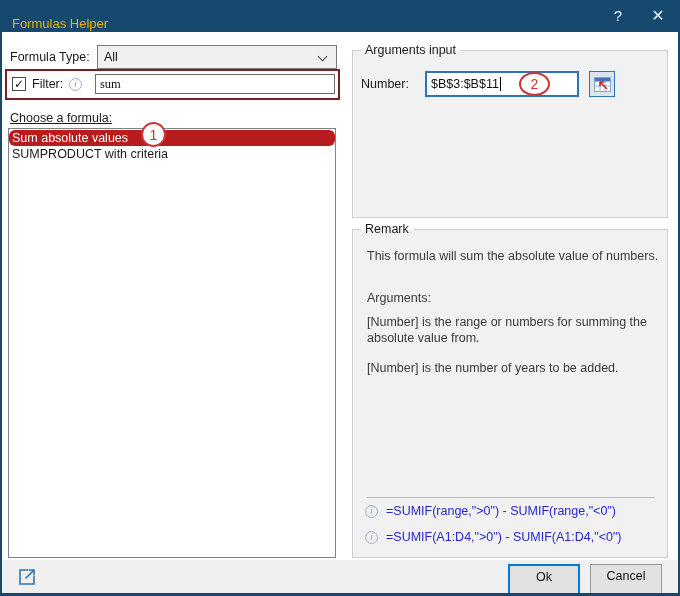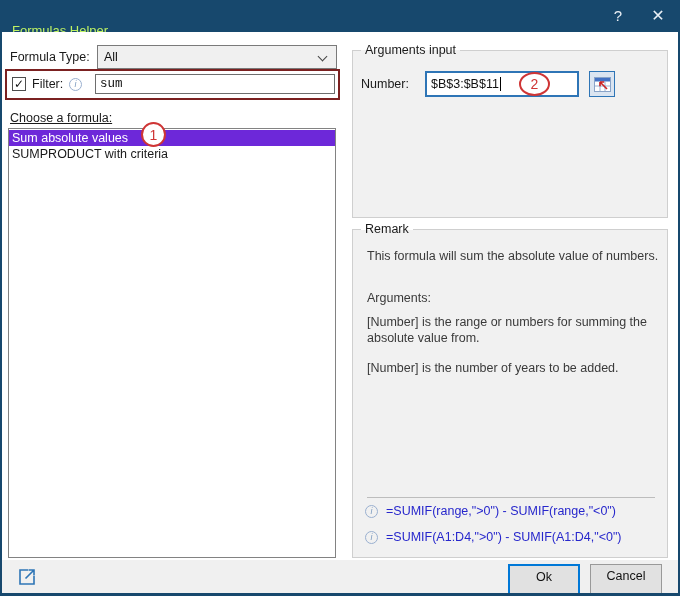--- a/index.html
+++ b/index.html
@@ -3,47 +3,47 @@
 <meta charset="utf-8">
 <style>
   * { margin:0; padding:0; box-sizing:border-box; }
   html,body { width:680px; height:596px; }
   body { font-family:"Liberation Sans","DejaVu Sans",sans-serif; background:#fff; }
 
   .dialog { position:relative; width:680px; height:596px; background:#17486d; overflow:hidden; }
 
   
   .titlebar { position:absolute; top:0; left:0; right:0; height:32px; background:#17486d; }
-  .title { position:absolute; left:12px; top:15px; line-height:32px; font-size:13px; color:#bef264; }
+  .title { position:absolute; left:12px; top:8px; line-height:32px; font-size:13px; color:#eab308; }
   .tb-btn { position:absolute; top:0; width:40px; height:32px; text-align:center; line-height:32px; color:#e9eff5; font-size:15px; cursor:default; }
   .tb-help { right:42px; }
   .tb-close { right:2px; font-size:16px; }
 
   
   .dlg-body { position:absolute; top:32px; left:2px; right:2px; bottom:3px; background:#ffffff; overflow:hidden;padding-left:48px; }
   .lbl { font-size:12.5px; color:#1a1a1a; }
 
   
   .ft-label { position:absolute; left:8px; top:13px; line-height:24px; }
   .combo { position:absolute; left:95px; top:13px; width:240px; height:24px; background:#f0f0f0; border:1px solid #7a7a7a; font-size:12.5px; line-height:22px; padding-left:6px; color:#111; }
   .combo .chev { position:absolute; right:10px; top:7px; width:7px; height:7px; border-right:1.5px solid #444; border-bottom:1.5px solid #444; transform:rotate(45deg); }
 
   
   .filter-box { position:absolute; left:3px; top:37px; width:335px; height:31px; border:2px solid #7b2121; }
   .checkbox { position:absolute; left:5px; top:6px; width:14px; height:14px; background:#fff; border:1px solid #4d4d4d; font-size:12px; line-height:12px; text-align:center; color:#111; }
   .filter-label { position:absolute; left:25px; top:0; line-height:27px; }
   .info-icon { width:13px; height:13px; border:1px solid #9ab0d0; border-radius:50%; color:#7e9cc0; font-size:9px; line-height:11px; text-align:center; font-style:italic; }
   .filter-info { position:absolute; left:62px; top:7px; }
-  .filter-input { position:absolute; left:88px; top:3px; width:240px; height:20px; border:1px solid #6e6e6e; font-size:12.5px; padding:0 4px; font-family:Liberation Mono, monospace; color:#111; background:#fff; }
+  .filter-input { position:absolute; left:88px; top:3px; width:240px; height:20px; border:1px solid #6e6e6e; font-size:12.5px; padding:0 4px; font-family:Liberation Serif, serif; color:#111; background:#fff; }
 
   
   .choose-label { position:absolute; left:8px; top:78px; line-height:16px;text-decoration:underline; }
   .listbox { position:absolute; left:6px; top:96px; width:328px; height:430px; background:#fff; border:1px solid #828282; padding-top:1px; }
   .list-item { height:16px; line-height:16px; font-size:12.5px; padding-left:3px; color:#1a1a1a; white-space:nowrap; }
-  .list-item.selected { background:#6d28d9; color:#ffffff; }
+  .list-item.selected { background:#b91c1c; color:#ffffff;border-radius:6px; }
 
   
   .badge { position:absolute; background:#fff; border:2px solid #cf3535; color:#cf3535; display:flex; align-items:center; justify-content:center; font-size:14px; border-radius:50%; z-index:6; }
   .badge-1 { left:139px; top:90px; width:25px; height:25px; }
   .badge-2 { left:166px; top:21px; width:31px; height:24px; }
 
   
   .groupbox { position:absolute; background:#f1f1f1; border:1px solid #cfcfcf; }
   .gb-args { left:350px; top:18px; width:316px; height:168px; }
   .gb-remark { left:350px; top:197px; width:316px; height:329px; }

